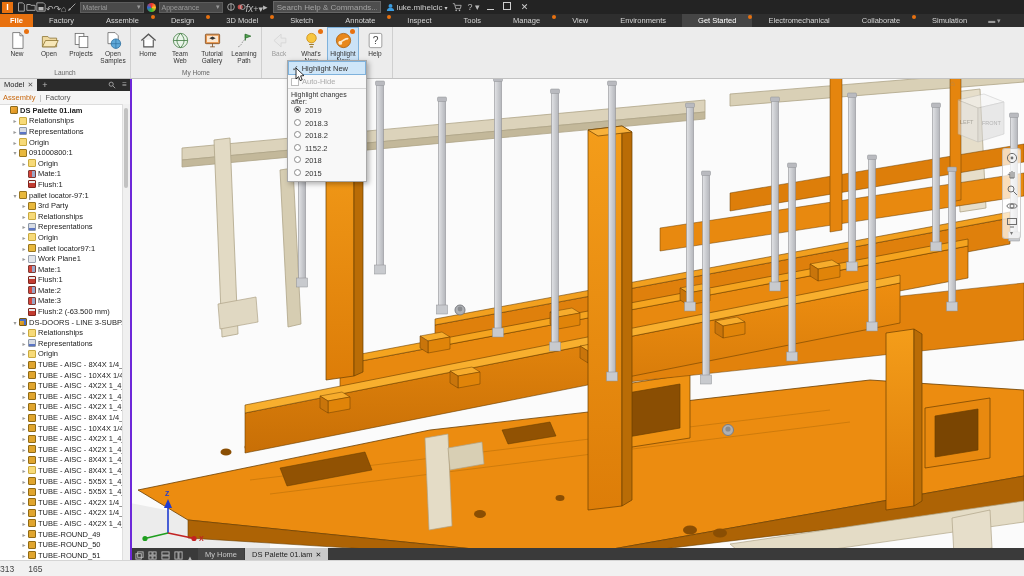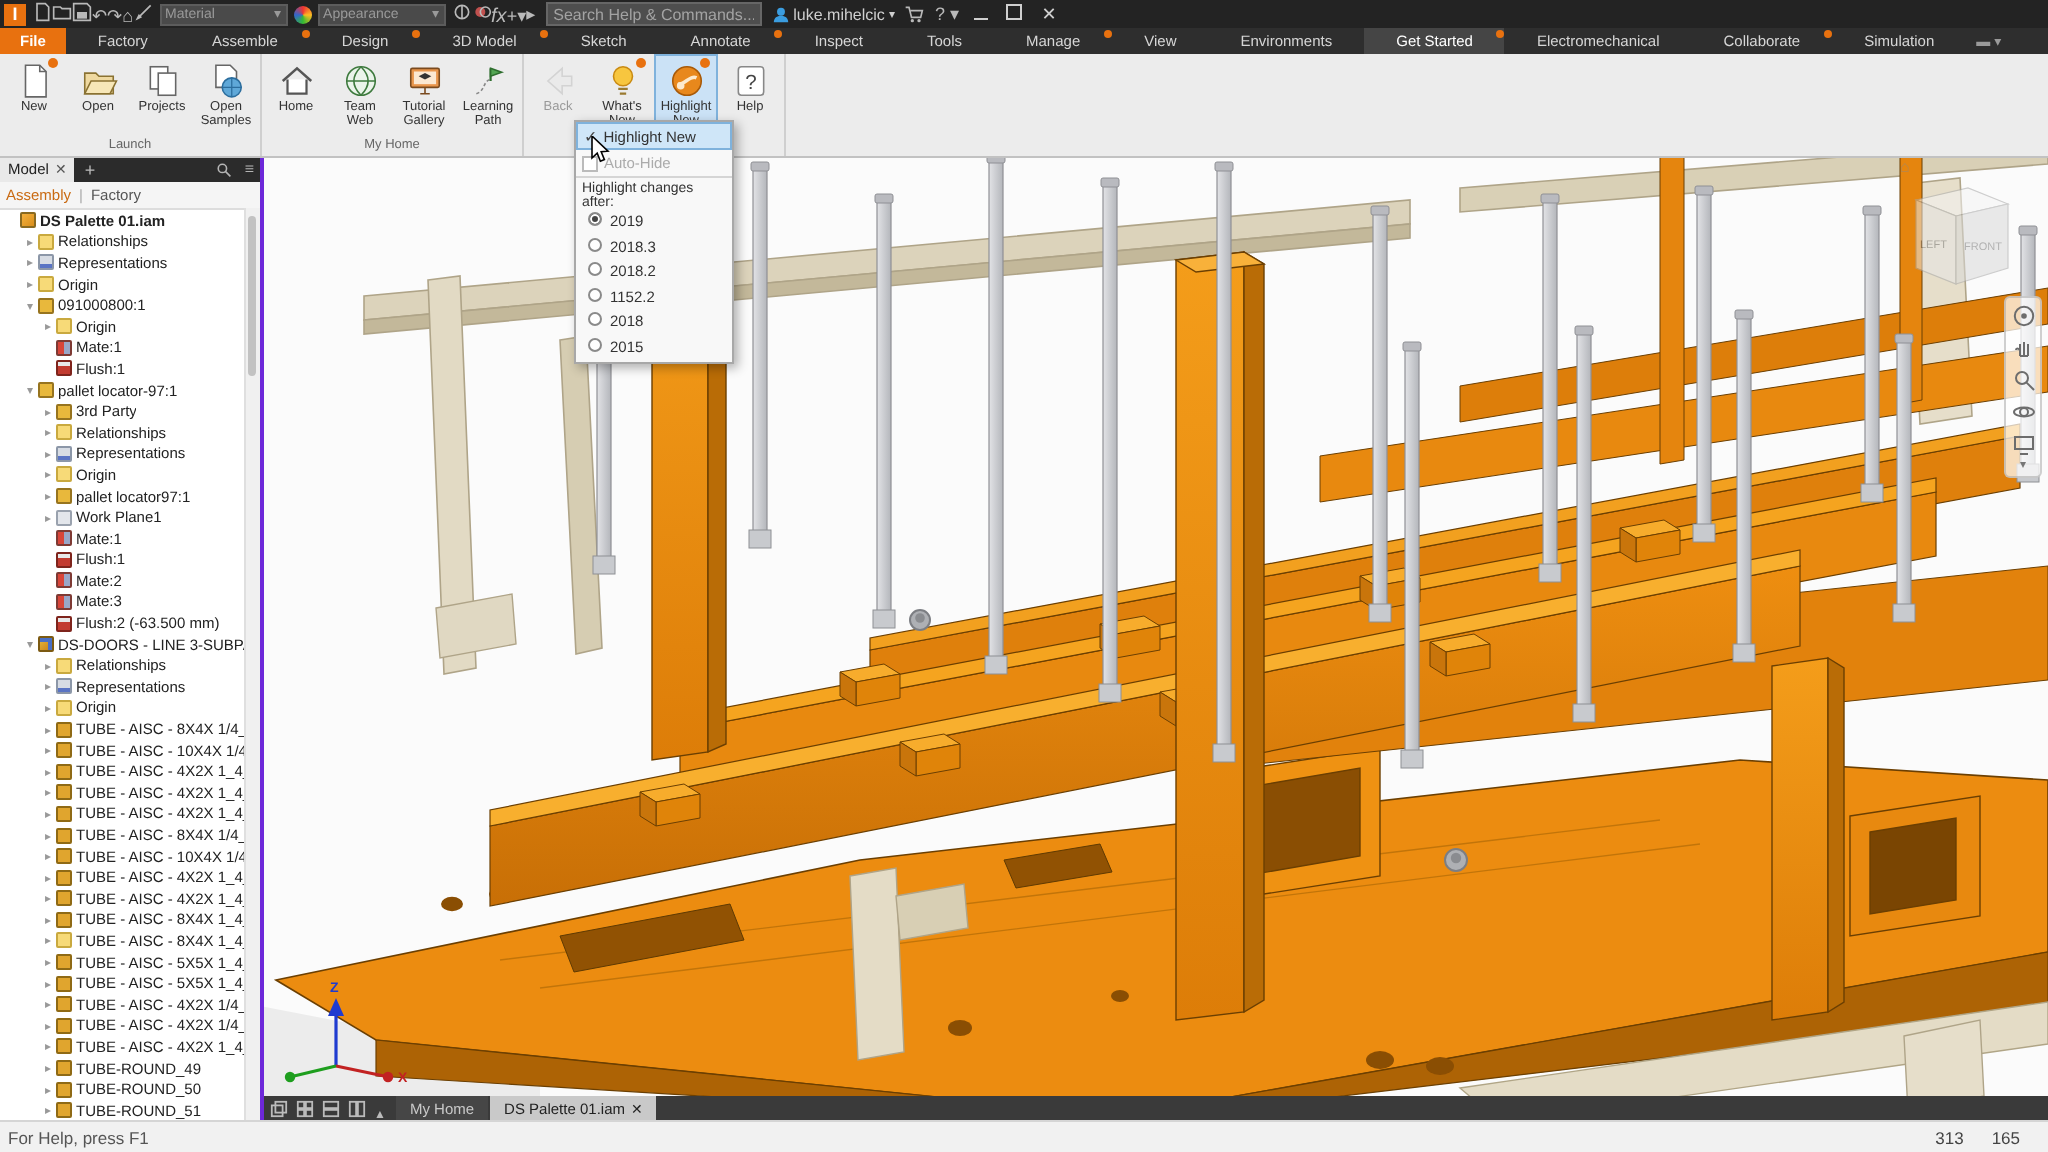--- a/index.html
+++ b/index.html
@@ -895,16 +895,15 @@
       <span><svg viewBox="0 0 10 10">
           <rect x="1" y="1" width="3.5" height="8" fill="none" stroke="#bbb"></rect>
           <rect x="5.5" y="1" width="3.5" height="8" fill="none" stroke="#bbb"></rect>
         </svg></span>
       <span><span style="color:#bbb;font-size:6px">▲</span></span>
     </span>
     <span class="dtab">My Home</span>
     <span class="dtab active">DS Palette 01.iam<span style="font-size:7px">✕</span></span>
   </div>
 <div class="statusbar">
-  <span class="sleft">For Help, press F1</span>
   <span class="scount" id="count0">313</span>
   <span class="scount" id="count1">165</span>
 </div>
 
 </body></html>

